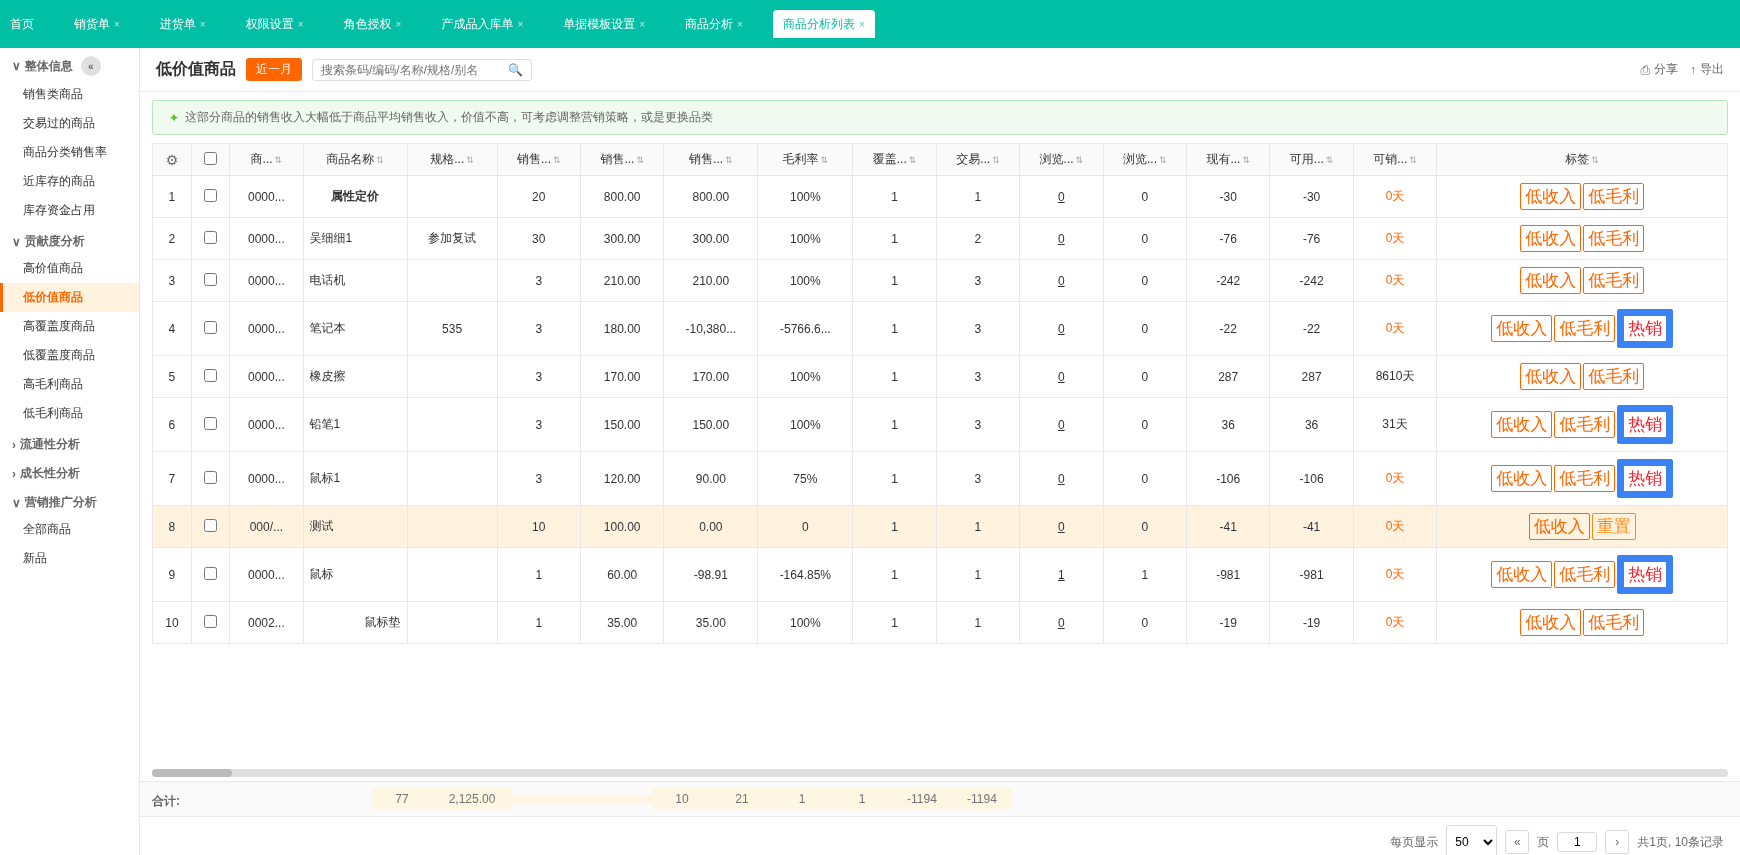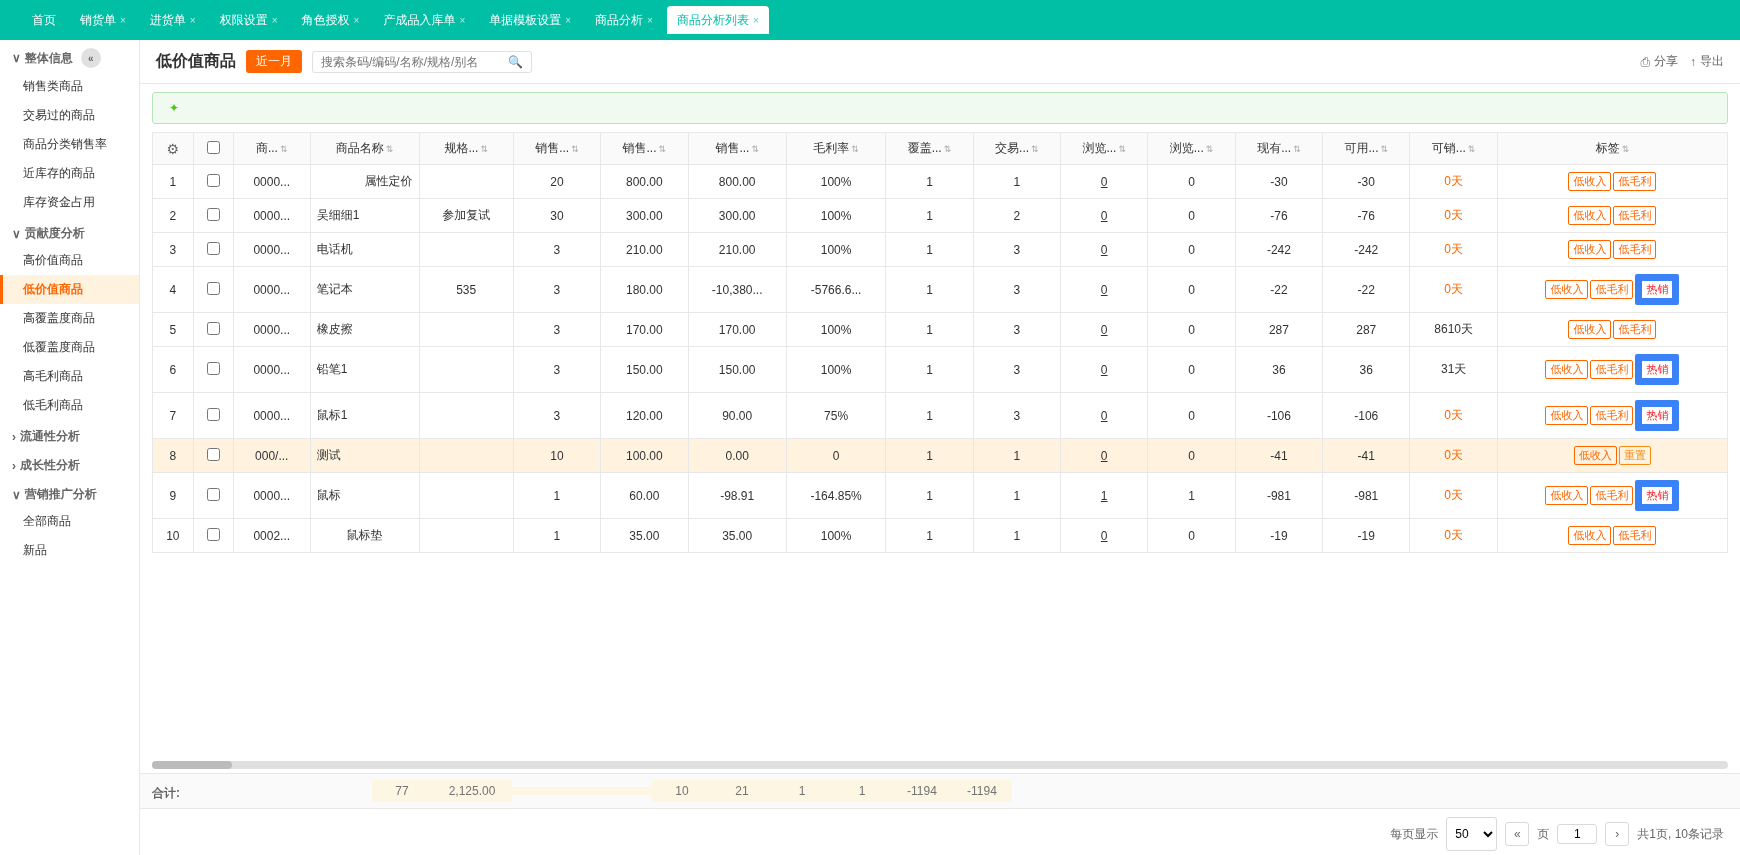--- a/index.html
+++ b/index.html
@@ -3,23 +3,23 @@
   <meta charset="utf-8">
   <style>
     * { box-sizing: border-box; margin: 0; padding: 0; font-family: 'Microsoft YaHei', Arial, sans-serif; font-size: 12px; }
     body { background: #f5f5f5; overflow-x: hidden; }
     
     
     .top-nav {
       background: #00bfa5;
       display: flex;
       align-items: center;
-      height: 40px;
-      padding: 0 22px;
-      gap: 4px;
+      height: 48px;
+      padding: 0 0;
+      gap: 20px;
     }
     .nav-item {
       color: #fff;
       padding: 4px 10px;
       cursor: pointer;
       border-radius: 3px;
       white-space: nowrap;
       display: flex;
       align-items: center;
       gap: 4px;
@@ -176,21 +176,21 @@
       padding: 6px 6px;
       text-align: center;
       color: #333;
       white-space: nowrap;
     }
     tbody tr.highlighted { background: #fff3e0; }
     .tag {
       display: inline-block;
       padding: 1px 4px;
       border-radius: 2px;
-      font-size: 11px;
+      font-size: 17px;
       margin: 1px;
     }
     .tag-orange { color: #ff6600; border: 1px solid #ff6600; }
     .tag-red { color: #f5222d; border: 7px solid #3b82f6; }
     .tag-warning { color: #fa8c16; border: 1px solid #fa8c16; }
     .link-underline { text-decoration: underline; color: #333; cursor: pointer; }
     
     
     .table-footer {
       border-top: 1px solid #e8e8e8;
@@ -359,20 +359,21 @@
         </div>
         <div class="action-btn">
           <span>↑</span>
           <span>导出</span>
         </div>
       </div>
     </div>
 
     <div class="info-banner">
       <span class="info-icon">✦</span>
+      <span>这部分商品的销售收入大幅低于商品平均销售收入，价值不高，可考虑调整营销策略，或是更换品类</span>
     </div>
 
     <div class="table-container">
       <table>
         <thead>
           <tr>
             <th><span class="gear-icon">⚙</span></th>
             <th><input type="checkbox" style=""></th>
             <th>商...<span class="sort-icon">⇅</span></th>
             <th>商品名称<span class="sort-icon">⇅</span></th>
@@ -389,21 +390,21 @@
             <th>可用...<span class="sort-icon">⇅</span></th>
             <th>可销...<span class="sort-icon">⇅</span></th>
             <th>标签<span class="sort-icon">⇅</span></th>
           </tr>
         </thead>
         <tbody id="table-body">
         <tr>
       <td>1</td>
       <td><input type="checkbox" style=""></td>
       <td>0000...</td>
-      <td style="text-align:right;">属性定价</td>
+      <td style="text-align:center;font-weight:bold;">属性定价</td>
       <td></td>
       <td>20</td>
       <td>800.00</td>
       <td>800.00</td>
       <td>100%</td>
       <td>1</td>
       <td>1</td>
       <td><span class="link-underline">0</span></td>
       <td>0</td>
       <td>-30</td>
@@ -560,21 +561,21 @@
       <td>1</td>
       <td>-981</td>
       <td>-981</td>
       <td style="color:#ff6600">0天</td>
       <td><span class="tag tag-orange">低收入</span><span class="tag tag-orange">低毛利</span><span class="tag tag-red">热销</span></td>
     </tr>
             <tr>
       <td>10</td>
       <td><input type="checkbox" style=""></td>
       <td>0002...</td>
-      <td style="text-align:center;">鼠标垫</td>
+      <td style="text-align:right;">鼠标垫</td>
       <td></td>
       <td>1</td>
       <td>35.00</td>
       <td>35.00</td>
       <td>100%</td>
       <td>1</td>
       <td>1</td>
       <td><span class="link-underline">0</span></td>
       <td>0</td>
       <td>-19</td>

